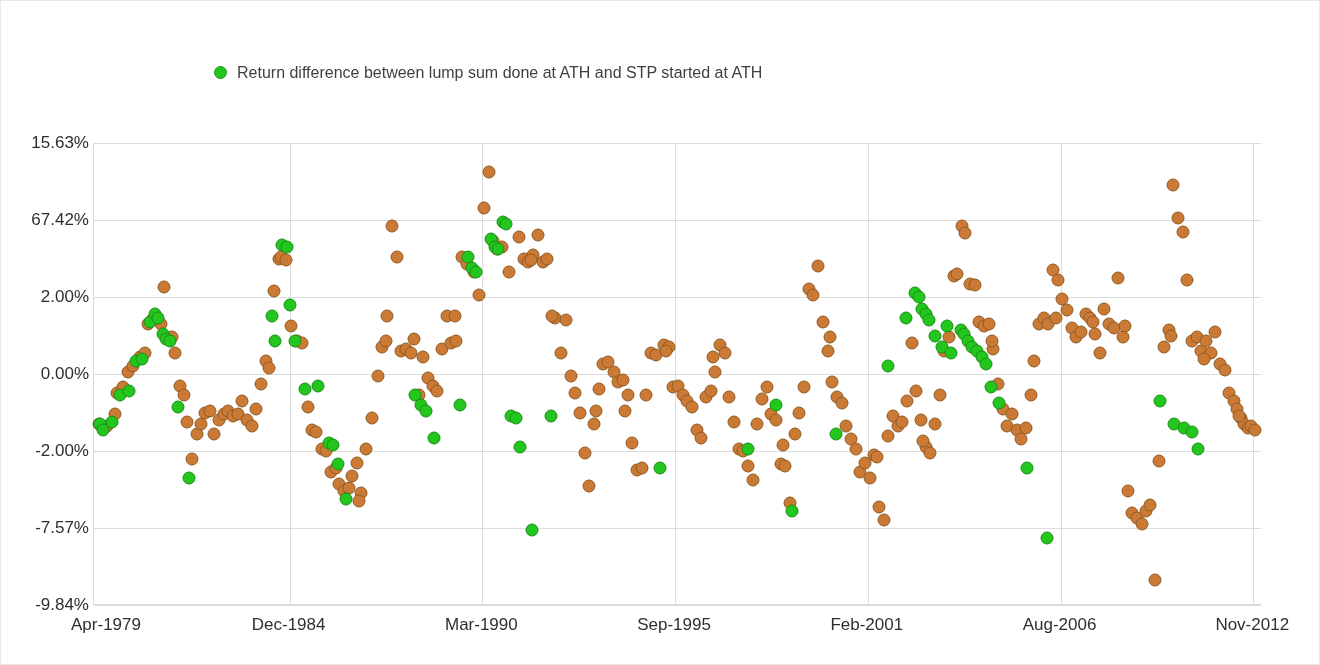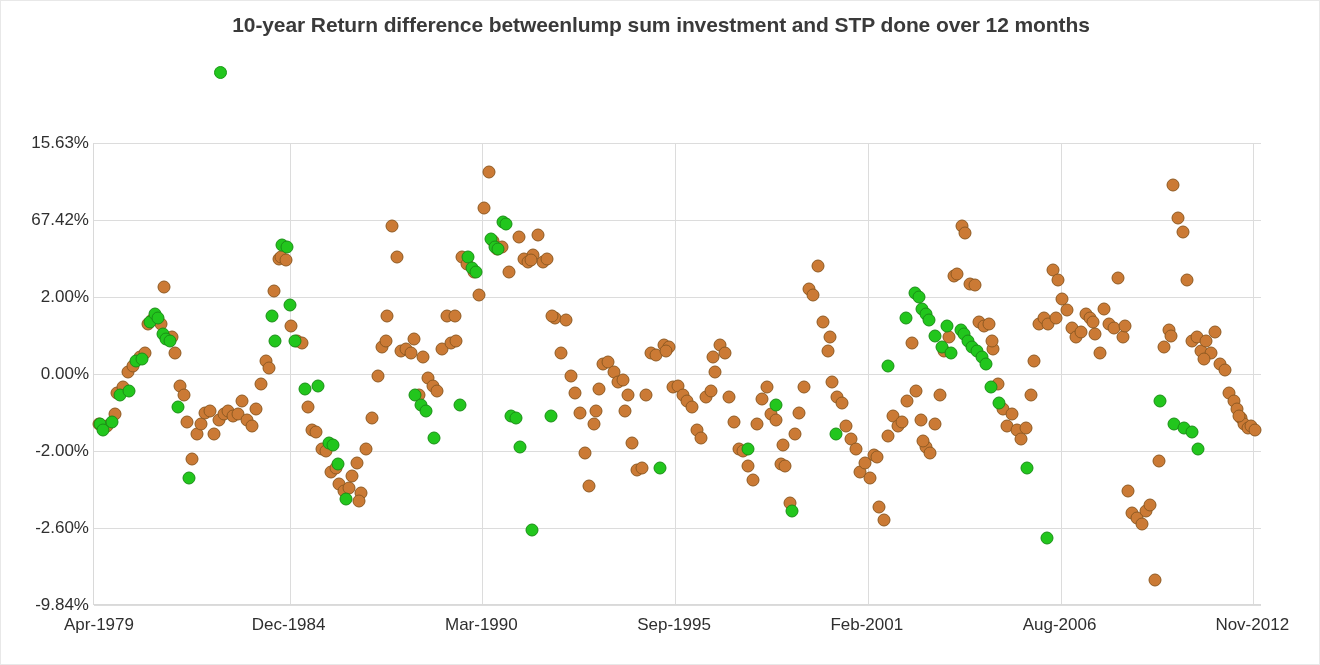--- a/index.html
+++ b/index.html
@@ -92,25 +92,25 @@
     background:#22c61d;
     border:1.4px solid #1a8f16;
     z-index:2;
   }
 </style>
 </head>
 <body>
 
 <div id="frame">
 
-  <div id="chart-title">10-year Return difference betweenlump sum investment and STP done over 12 months</div>
 
   <div id="legend">
     <div class="legend-row">
       <span class="legend-swatch green"></span>
+      <span>Return difference between lump sum done at ATH and STP started at ATH</span>
     </div>
   </div>
 
   <div id="plot-wrap">
     <div id="plot-area">
       <div id="gridlines">
           <div class="hgrid" style="top: 0px;"></div>
           <div class="hgrid" style="top: 77px;"></div>
           <div class="hgrid" style="top: 154px;"></div>
           <div class="hgrid" style="top: 231px;"></div>
@@ -469,25 +469,25 @@
           <div class="pt s2" style="left: 1109.6px; top: 215.6px;"></div>
           <div class="pt s2" style="left: 1144.64px; top: 273.35px;"></div>
         </div>
     </div>
     <div id="ylabels">
         <div class="ytick-label" style="top: 0px;">15.63%</div>
         <div class="ytick-label" style="top: 77px;">67.42%</div>
         <div class="ytick-label" style="top: 154px;">2.00%</div>
         <div class="ytick-label" style="top: 231px;">0.00%</div>
         <div class="ytick-label" style="top: 308px;">-2.00%</div>
-        <div class="ytick-label" style="top: 385px;">-2.60%</div>
+        <div class="ytick-label" style="top: 385px;">-7.57%</div>
         <div class="ytick-label" style="top: 462px;">-9.84%</div>
       </div>
     <div id="xlabels">
-        <div class="xtick-label" style="left: 6px; text-align: center;">Apr-1979</div>
+        <div class="xtick-label" style="left: 13px; text-align: center;">Apr-1979</div>
         <div class="xtick-label" style="left: 195.64px;">Dec-1984</div>
         <div class="xtick-label" style="left: 388.36px;">Mar-1990</div>
         <div class="xtick-label" style="left: 581.08px;">Sep-1995</div>
         <div class="xtick-label" style="left: 773.8px;">Feb-2001</div>
         <div class="xtick-label" style="left: 966.52px;">Aug-2006</div>
         <div class="xtick-label" style="left: 1159.24px;">Nov-2012</div>
       </div>
   </div>
 
 </div>

